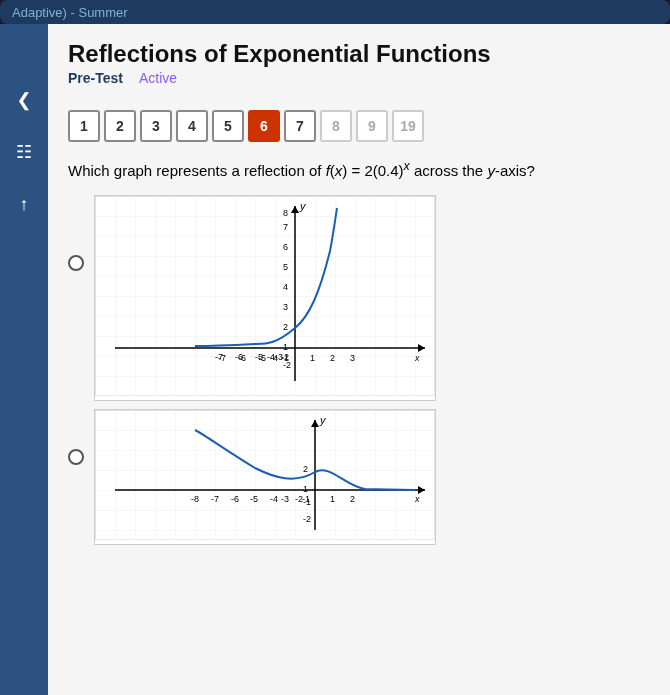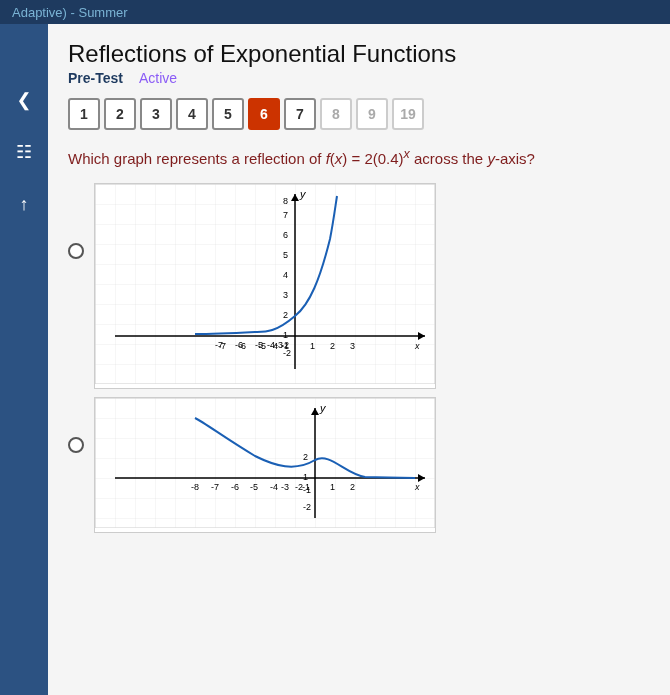--- a/index.html
+++ b/index.html
@@ -12,20 +12,21 @@
     }
 
     .top-bar {
       background: #1e3a5f;
       color: #7ab3d4;
       font-size: 13px;
       padding: 6px 12px;
       height: 24px;
       display: flex;
       align-items: center;
+      border-radius: 8px;
     }
 
     .main-content {
       background: #f5f5f5;
       margin-left: 48px;
       height: calc(695px - 24px);
       padding: 16px 20px;
       position: relative;
     }
 
@@ -49,30 +50,30 @@
       cursor: pointer;
       width: 32px;
       height: 32px;
       display: flex;
       align-items: center;
       justify-content: center;
     }
 
     .page-title {
       font-size: 24px;
-      font-weight: normal;
+      font-weight: bold;
       color: #111;
       margin-bottom: 2px;
     }
 
     .subtitle-row {
       display: flex;
       align-items: center;
       gap: 16px;
-      margin-bottom: 12px;
+      margin-bottom: 24px;
     }
 
     .pre-test-label {
       font-size: 14px;
       font-weight: bold;
       color: #1e3a5f;
     }
 
     .active-label {
       font-size: 14px;
@@ -107,21 +108,21 @@
       border-color: #cc3300;
     }
 
     .num-btn.dim {
       color: #aaa;
       border-color: #ccc;
     }
 
     .question-text {
       font-size: 15px;
-      color: #7f1d1d;
+      color: #000000;
       margin-bottom: 14px;
       line-height: 1.4;
     }
 
     .graph-container {
       display: flex;
       flex-direction: column;
       gap: 0px;
     }
 

